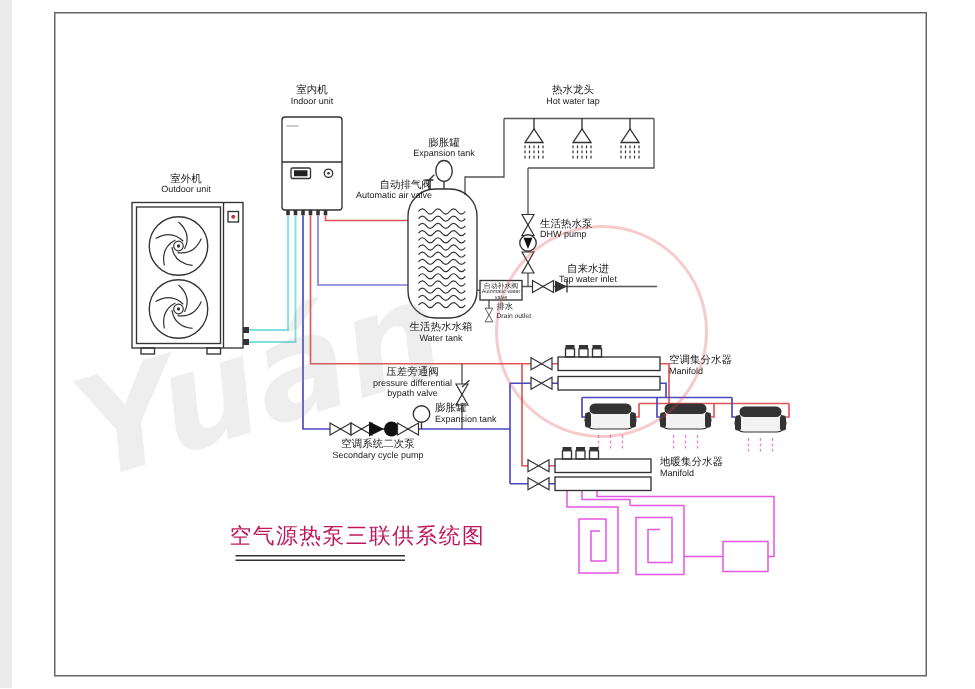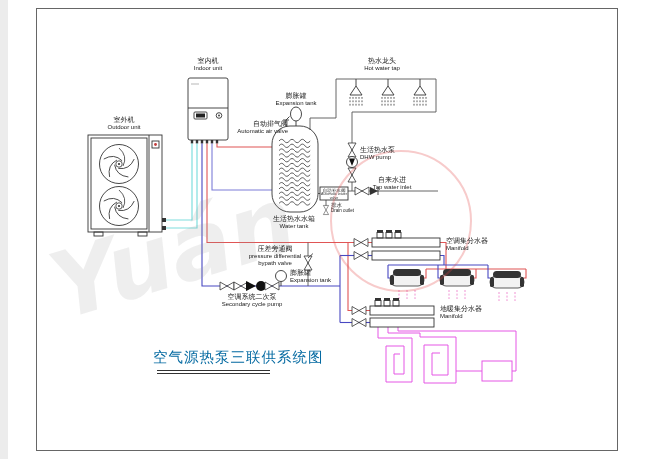--- a/index.html
+++ b/index.html
@@ -10,21 +10,21 @@
   svg{position:absolute;left:0;top:0;}
   .lbl{position:absolute;color:var(--text,#1a1a1a);line-height:1.15;text-align:center;
        transform:translateX(-50%);white-space:nowrap;z-index:5;}
   .lbl.left{transform:none;text-align:left;}
   .lbl.right{transform:translateX(-100%);text-align:right;}
   .zh{display:block;font-size:7px;}
   .en{display:block;font-size:6px;}
   .boxlbl{position:absolute;z-index:5;text-align:center;line-height:1.1;color:#333;}
   .boxlbl .zh{font-size:4.6px;}
   .boxlbl .en{font-size:3.6px;}
-  #title{position:absolute;left:153px;top:348px;z-index:5;color:#0369a1;
+  #title{position:absolute;left:153px;top:348px;z-index:5;color:#be185d;
          font-family:"DejaVu Serif","Liberation Serif",serif;font-size:14.5px;letter-spacing:1px;text-align:right;}
   .underline{position:absolute;left:157px;width:113px;height:1px;background:#333;z-index:5;}
   
   #wm-latin{position:absolute;left:48px;top:200px;z-index:1;font-size:92px;font-weight:bold;font-style:italic;
             color:rgba(150,150,150,0.16);transform:rotate(-17deg);font-family:"DejaVu Sans",sans-serif;}
   #wm-circle{position:absolute;left:330px;top:150px;width:138px;height:138px;border-radius:50%;
              border:2px solid rgba(225,70,70,0.28);z-index:1;}
   #wm-cjk{position:absolute;left:366px;top:186px;z-index:1;font-size:44px;letter-spacing:5px;
           color:rgba(130,130,130,0.20);font-family:"DejaVu Sans",sans-serif;}
   

